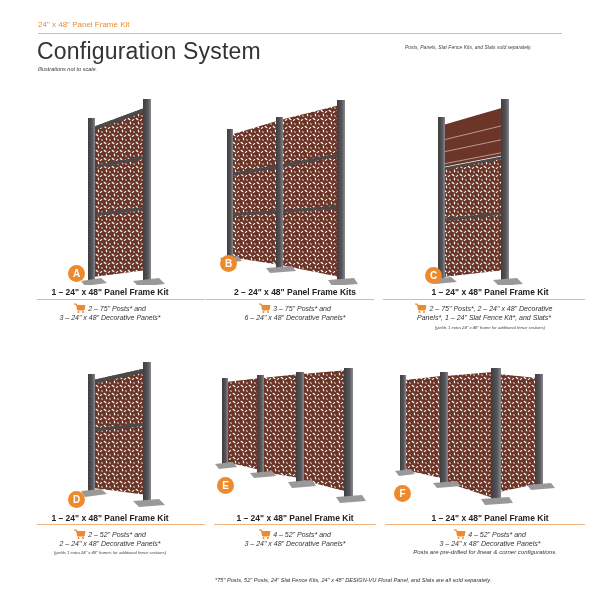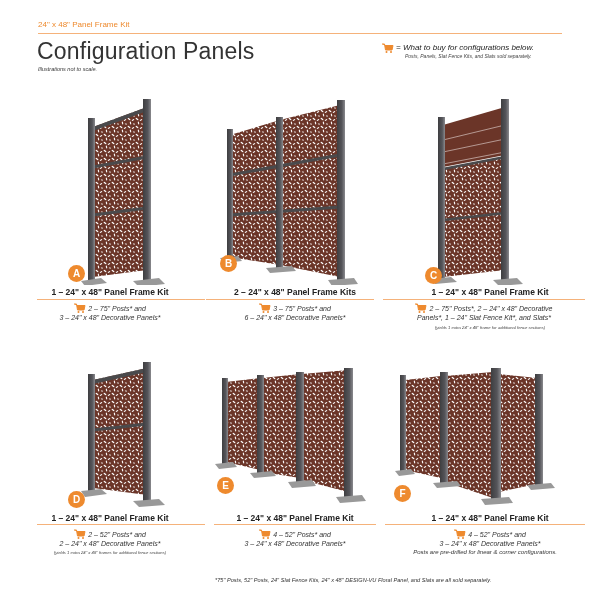--- a/index.html
+++ b/index.html
@@ -48,34 +48,24 @@
       <stop offset="0" stop-color="#3e3e40"></stop>
       <stop offset="0.6" stop-color="#55555a"></stop>
       <stop offset="1" stop-color="#8a8a8e"></stop>
     </linearGradient>
   </defs>
 </svg>
 
 <div class="topbar">
   <span class="left">24" x 48" Panel Frame Kit</span>
 </div>
-<div class="title">Configuration Panels</div>
+<div class="title">Configuration System</div>
 <div class="subtitle">Illustrations not to scale.</div>
 
 <div class="legend">
-  <div class="line1">
-    <span class="cart">
-      <svg width="12" height="10" viewBox="0 0 12 10">
-          <path d="M0 1 L2.5 1 L3.5 7 L10 7 L11 2.5 L3 2.5" fill="#ee8a2e" stroke="#ee8a2e" stroke-width="1"></path>
-          <circle cx="4.5" cy="9" r="1" fill="#ee8a2e"></circle>
-          <circle cx="9" cy="9" r="1" fill="#ee8a2e"></circle>
-        </svg>
-    </span>
-    <span>= What to buy for configurations below.</span>
-  </div>
   <div class="line2">Posts, Panels, Slat Fence Kits, and Slats sold separately.</div>
 </div>
 
 <div class="cell" style="left:15px; top:85px; height:245px;">
   <svg class="illus" width="190" height="200" style="left:0;top:0">
     <polygon points="78,42 132,22 132,185 78,192" fill="url(#leaf)"></polygon>
     <line x1="78" y1="82" x2="132" y2="72" stroke="#4a4a4c" stroke-width="3"></line>
     <line x1="78" y1="130" x2="132" y2="123" stroke="#4a4a4c" stroke-width="3"></line>
     <polygon points="78,42 132,22 132,26 78,46" fill="#4a4a4c"></polygon>
     <rect x="73" y="33" width="7" height="163" fill="url(#postg)"></rect>

